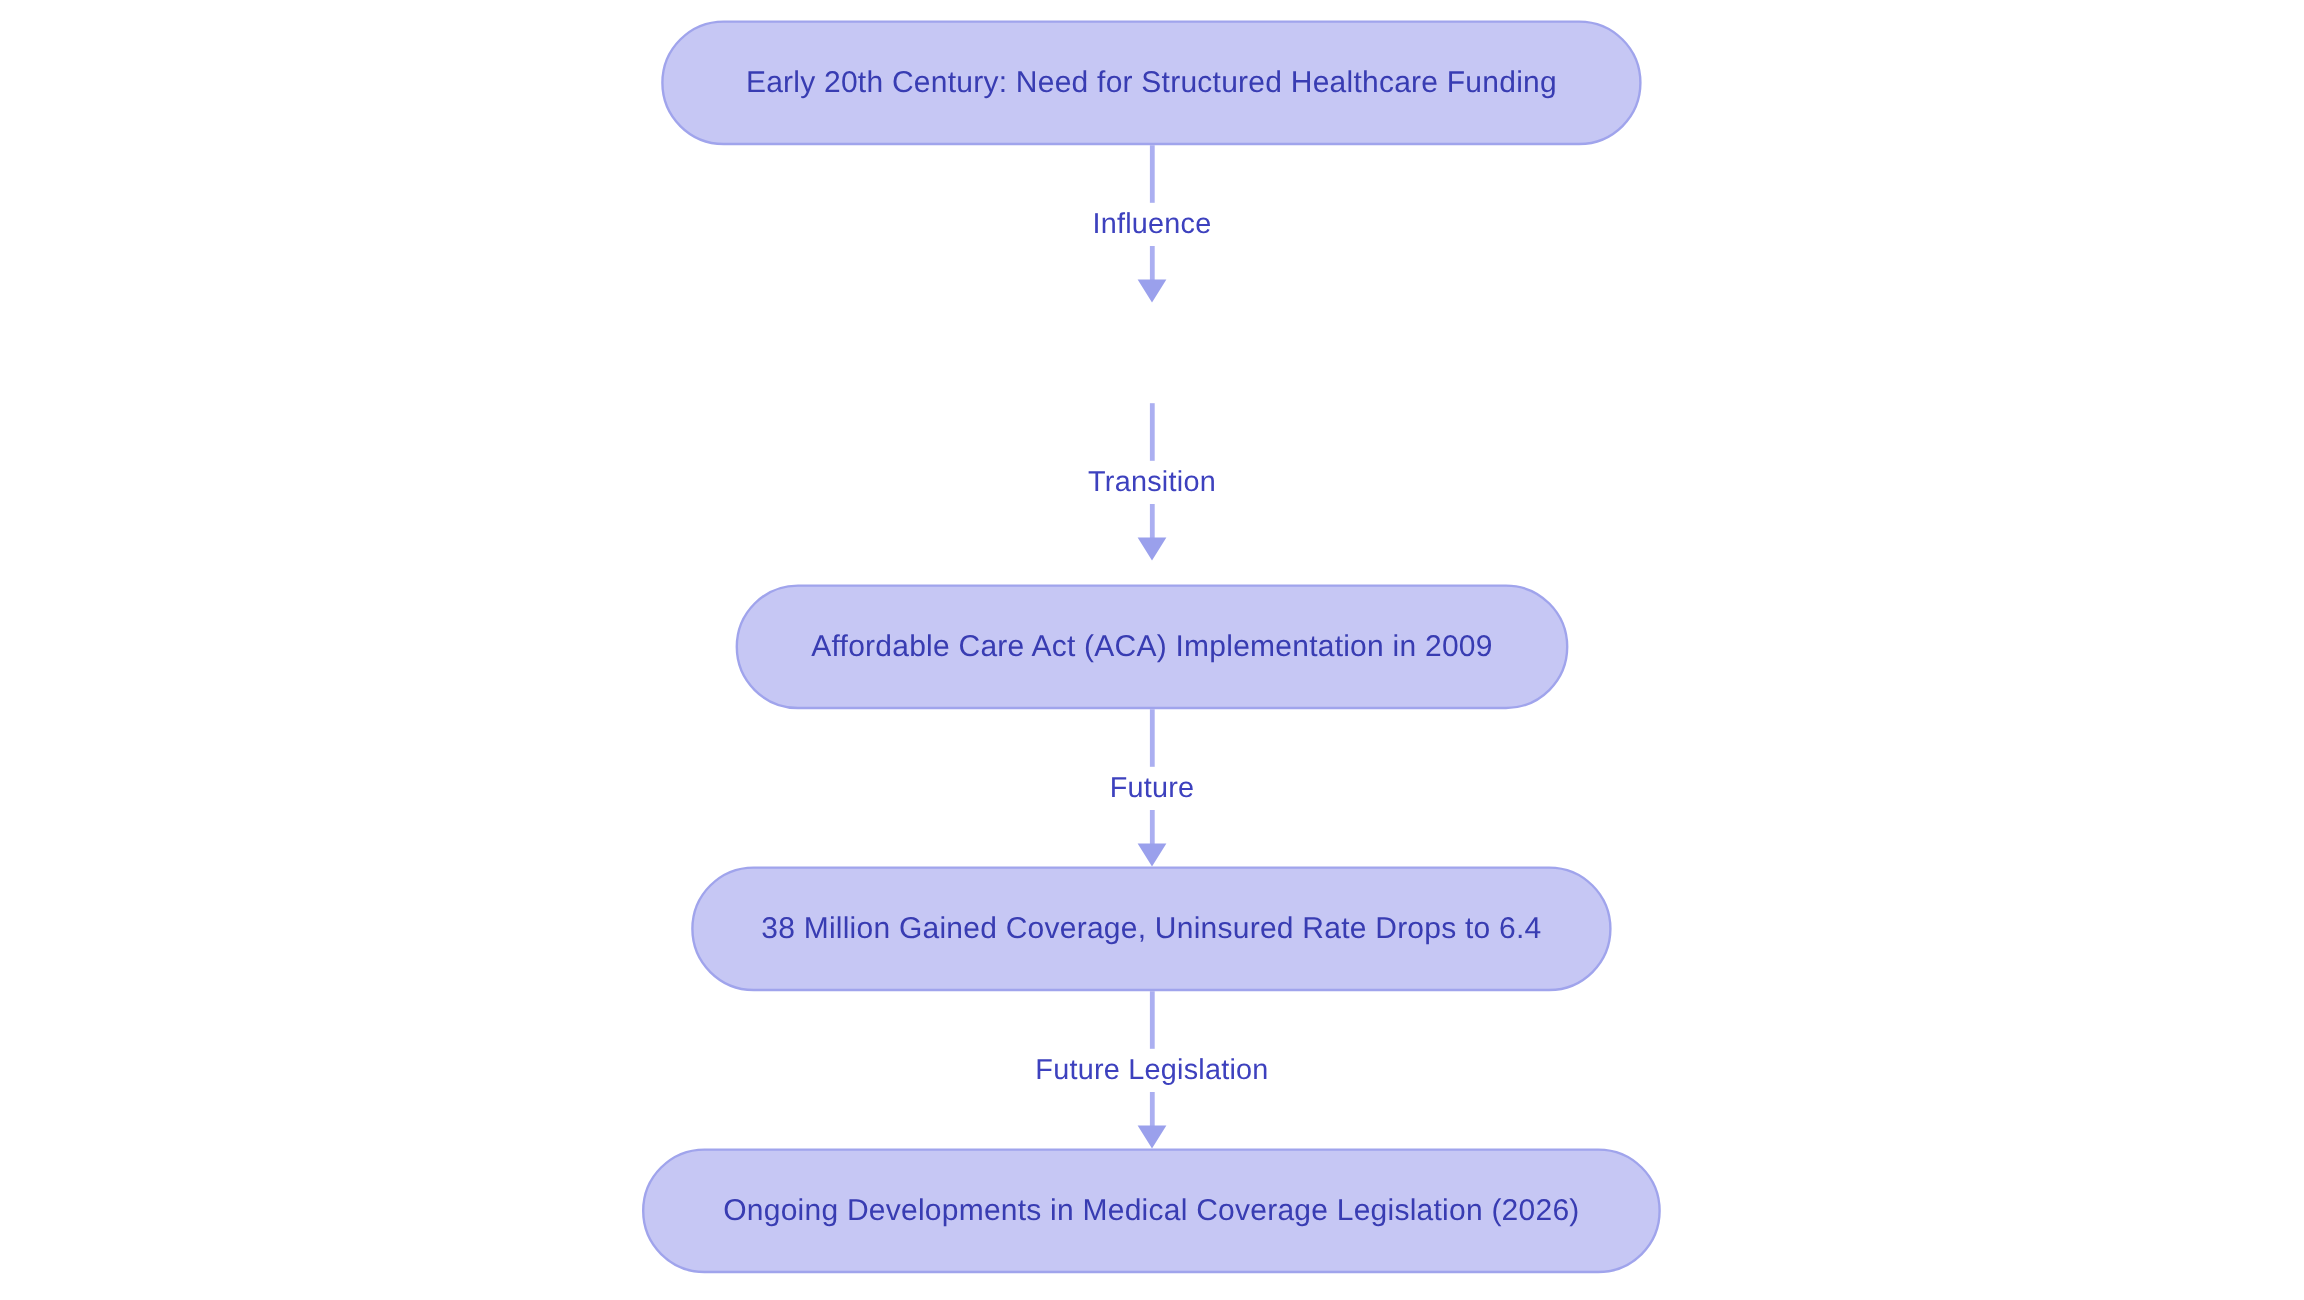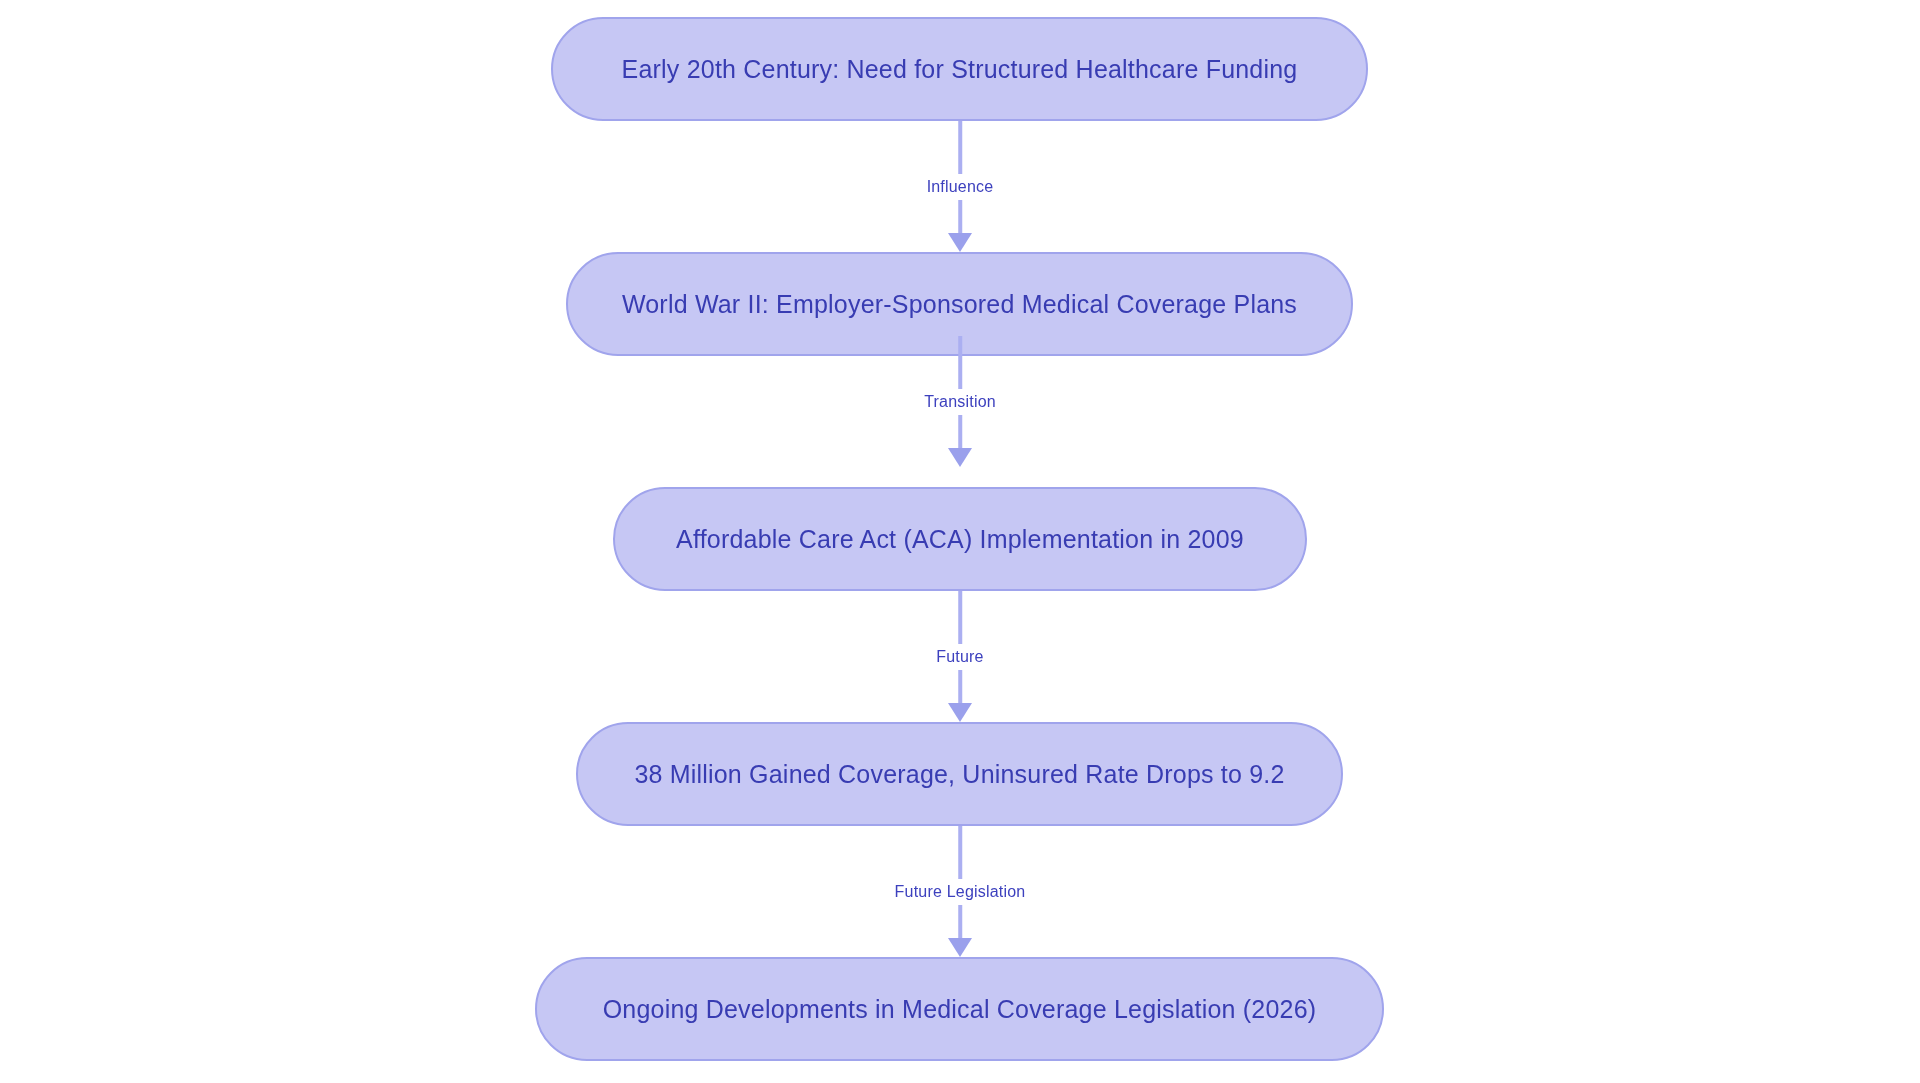--- a/index.html
+++ b/index.html
@@ -70,62 +70,59 @@
     border-top: 19px solid #9aa0ec;
   }
   .edge-label {
     position: absolute;
     top: 50%;
     left: 50%;
     transform: translate(-50%, -50%);
     background: #ffffff;
     padding: 4px 10px;
     color: #3d41be;
-    font-size: 16px;
+    font-size: 24px;
     letter-spacing: 0.2px;
     white-space: nowrap;
   }
 </style>
 </head>
 <body>
 
 <div class="canvas">
 
   <div class="node node-1">
     <span class="node-label">Early 20th Century: Need for Structured Healthcare Funding</span>
   </div>
 
   <div class="edge edge-1">
     <div class="edge-line"></div>
     <div class="arrowhead"></div>
     <span class="edge-label">Influence</span>
   </div>
 
-  <div class="node node-2">
-    <span class="node-label">World War II: Employer-Sponsored Medical Coverage Plans</span>
-  </div>
 
   <div class="edge edge-2">
     <div class="edge-line"></div>
     <div class="arrowhead"></div>
     <span class="edge-label">Transition</span>
   </div>
 
   <div class="node node-3">
     <span class="node-label">Affordable Care Act (ACA) Implementation in 2009</span>
   </div>
 
   <div class="edge edge-3">
     <div class="edge-line"></div>
     <div class="arrowhead"></div>
     <span class="edge-label">Future</span>
   </div>
 
   <div class="node node-4">
-    <span class="node-label">38 Million Gained Coverage, Uninsured Rate Drops to 9.2</span>
+    <span class="node-label">38 Million Gained Coverage, Uninsured Rate Drops to 6.4</span>
   </div>
 
   <div class="edge edge-4">
     <div class="edge-line"></div>
     <div class="arrowhead"></div>
     <span class="edge-label">Future Legislation</span>
   </div>
 
   <div class="node node-5">
     <span class="node-label">Ongoing Developments in Medical Coverage Legislation (2026)</span>

